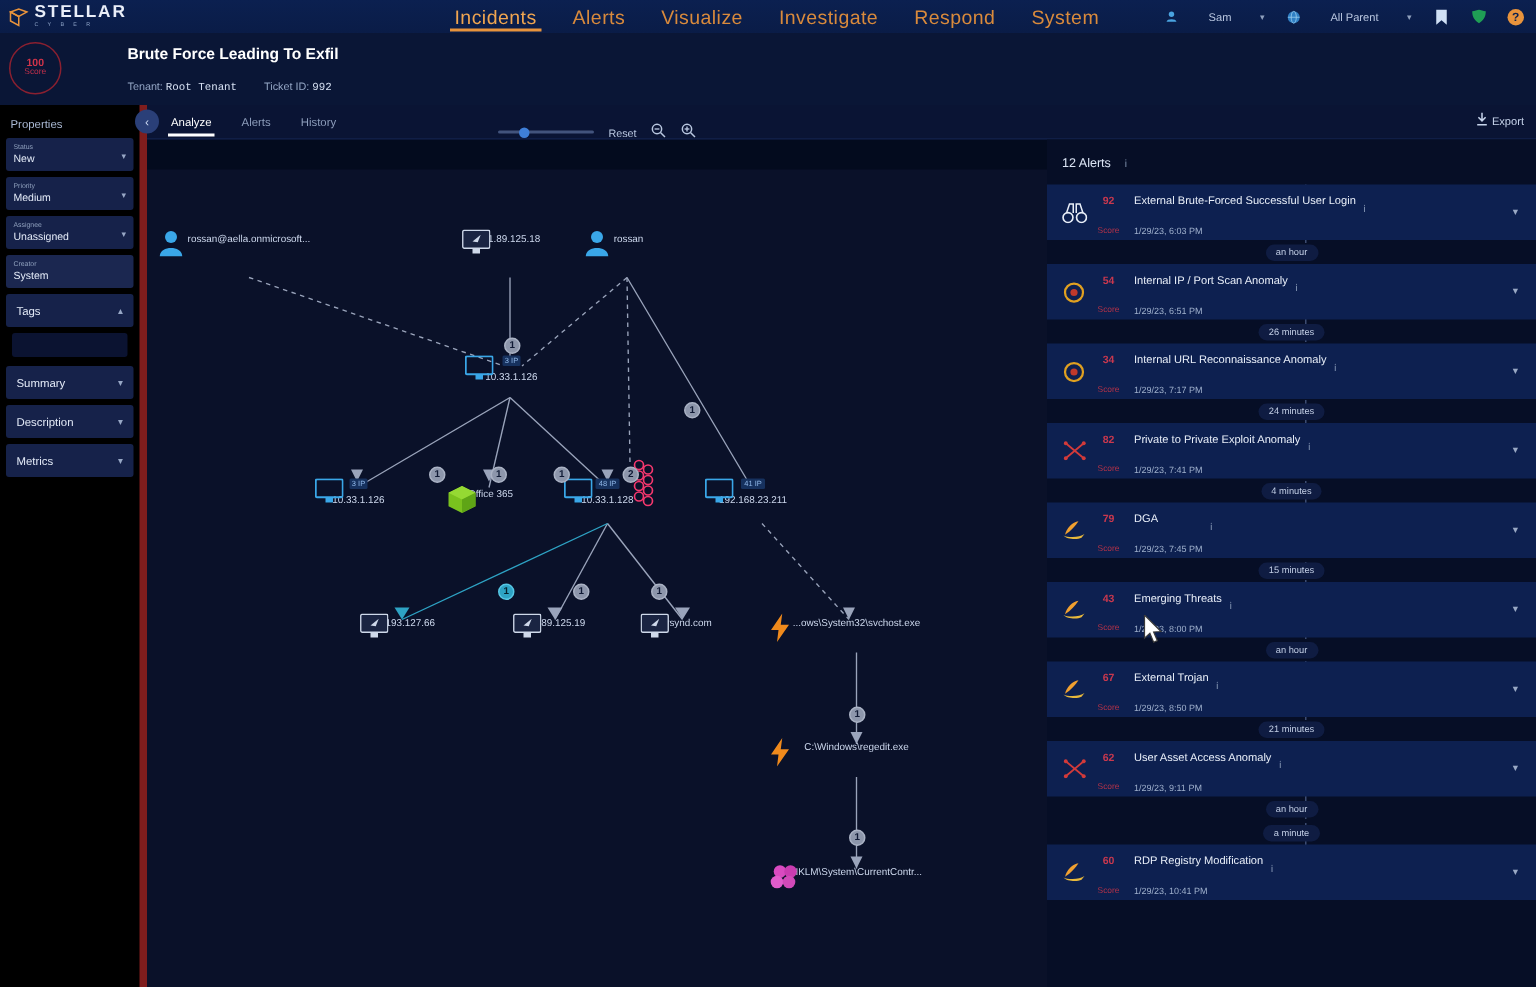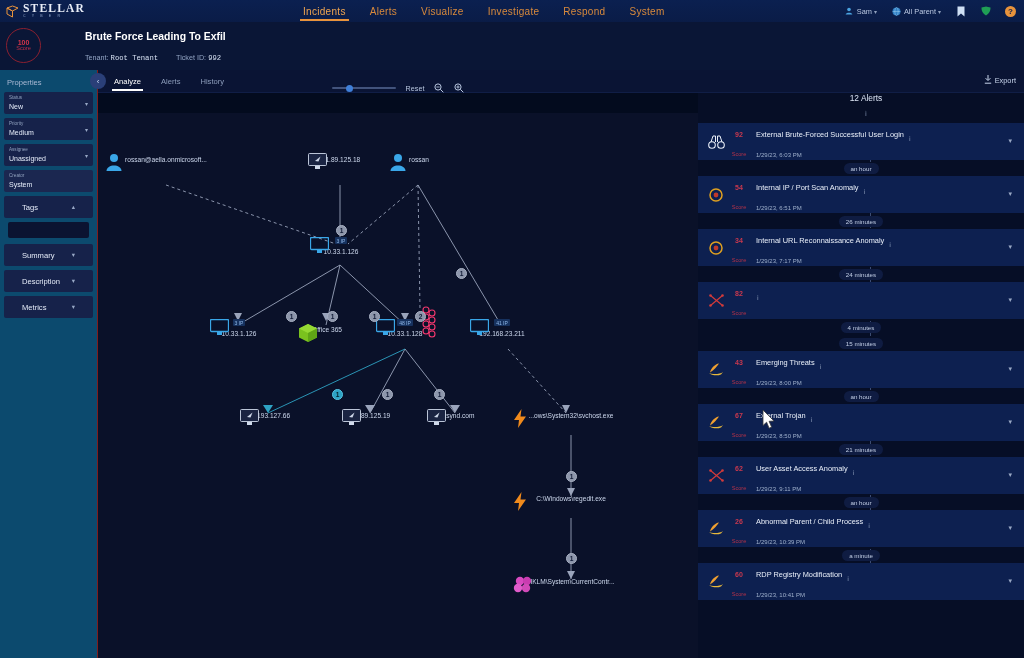--- a/index.html
+++ b/index.html
@@ -15,33 +15,33 @@
   
   .topnav {
     position: absolute; left:0; top:0; width:1024px; height:22px;
     background: linear-gradient(180deg,#0b2050 0%,#0a1c47 100%);
     display:flex; align-items:center;
   }
   .logo-wrap { display:flex; align-items:center; padding-left:6px; width:300px; }
   .logo-mark { width:13px; height:13px; position:relative; margin-right:4px; }
   .logo-mark svg { display:block; }
   .logo-text { display:flex; flex-direction:column; line-height:1; }
-  .logo-main { font-size:11.5px; font-weight:bold; letter-spacing:1.2px; color:#e9eef8;font-family:Liberation Serif, serif; }
+  .logo-main { font-size:11.5px; font-weight:bold; letter-spacing:1.2px; color:#e9eef8; }
   .logo-sub { font-size:3.6px; letter-spacing:2.6px; color:#8fa4c8; margin-top:1px; }
   .nav-items { display:flex; gap:18px; align-items:center; height:22px; }
   .nav-item {
-    font-size:10px; color:#d98a3c; letter-spacing:0.3px; cursor:pointer;
+    font-size:13px; color:#d98a3c; letter-spacing:0.3px; cursor:pointer;
     height:22px; display:flex; align-items:center; position:relative; padding:0 3px;
   }
   .nav-item.active { color:#f0a550; }
   .nav-item.active::after {
     content:''; position:absolute; bottom:1px; left:0; right:0; height:2px; background:#e8933c;
   }
   .nav-right { margin-left:auto; display:flex; align-items:center; gap:14px; padding-right:8px; }
-  .nav-r-item { display:flex; align-items:center; gap:2px; font-size:7.4px; color:#b9c7e0; cursor:pointer; }
+  .nav-r-item { display:flex; align-items:center; gap:19px; font-size:7.4px; color:#b9c7e0; cursor:pointer; }
   .caret { font-size:6px; color:#8fa0bd; }
   .ic-sq { width:11px; height:11px; display:flex; align-items:center; justify-content:center; }
   .help-circle {
     width:11px; height:11px; border-radius:50%; background:#e8933c;
     color:#0b2050; font-size:8px; font-weight:bold; display:flex;
     align-items:center; justify-content:center; cursor:pointer;
   }
 
   
   .header {
@@ -55,35 +55,35 @@
   }
   .score-num { font-size:7px; font-weight:bold; color:#d2344a; }
   .score-lbl { font-size:5.6px; color:#c0304a; }
   .inc-title { position:absolute; left:85px; top:9px; font-size:10.4px; font-weight:bold; color:#fff;text-align:center; }
   .inc-meta { position:absolute; left:85px; top:31px; font-size:7.2px; color:#93a5c4; display:flex; gap:18px; }
   .inc-meta b { color:#d6e0f2; font-weight:normal;font-family:Liberation Mono, monospace; }
 
   
   .sidebar {
     position:absolute; left:0; top:70px; width:98px; bottom:0;
-    background:#0c4a6e; border-right:1px solid #7f1d1d; padding:4px 4px 0 4px;
+    background:#000000; border-right:5px solid #7f1d1d; padding:4px 4px 0 4px;
     overflow:hidden;
   }
   .side-title { font-size:7.6px; color:#aab9d4; padding:4px 3px 5px 3px; }
   .field {
     background:#16224a; border-radius:2px; margin-bottom:4px; padding:4px 5px;
     position:relative; height:22px;
   }
   .field.creator { background:#1b2750; }
   .field-label { font-size:4.6px; color:#8fa0bd; line-height:1; }
   .field-value { font-size:7px; color:#e4ebf8; margin-top:2.5px; line-height:1; }
   .field-caret { position:absolute; right:5px; top:8px; font-size:6px; color:#98a8c6; }
   .section {
     background:#16224a; border-radius:2px; margin-bottom:4px; height:22px;
-    display:flex; align-items:center; justify-content:space-between; padding:0 18px;
+    display:flex; align-items:center; justify-content:space-between; padding:0 7px;
   }
   .section-title { font-size:7.6px; color:#e4ebf8; }
   .section-caret { font-size:6.5px; color:#98a8c6; }
   .tags-box { background:#0b1331; border-radius:2px; height:16px; margin:0 4px 6px 4px; }
 
   
   .tabbar {
     position:absolute; left:98px; top:70px; right:0; height:23px;
     background:#0a1434; border-bottom:1px solid #101e46;
   }
@@ -135,21 +135,21 @@
   }
   .edge-badge.teal { background:#2ea3c4; color:#04222c; border-color:#56c6e3; }
 
   
   .rightpanel {
     position:absolute; right:0; top:93px; width:326px; bottom:0;
     background:#060e26; overflow:hidden;
   }
   .alerts-head {
     height:30px; display:flex; align-items:center; gap:6px; padding-left:10px;
-    font-size:8.4px; color:#dbe4f4;flex-direction:column;
+    font-size:8.4px; color:#dbe4f4;
   }
   .info-dot {
     width:8px; height:8px; display:flex; align-items:center; justify-content:center;
     font-size:7px; color:#7d8eab; cursor:pointer;
   }
   .timeline-wrap { position:relative; }
   .timeline-line {
     position:absolute; left:172px; top:0; bottom:0; width:1px;
     background:repeating-linear-gradient(180deg,#3c4c72 0 3px,transparent 3px 6px);
   }
@@ -645,28 +645,50 @@
               <circle cx="1.5" cy="1.5" r="1.3" fill="#d23a3a"></circle>
               <circle cx="13.5" cy="1.5" r="1.3" fill="#d23a3a"></circle>
               <circle cx="1.5" cy="11.5" r="1.3" fill="#d23a3a"></circle>
               <circle cx="13.5" cy="11.5" r="1.3" fill="#d23a3a"></circle>
             </svg>
         </span>
         <span class="alert-score">
           <span class="alert-score-num">82</span><br>
           <span class="alert-score-lbl">Score</span>
         </span>
+        <span class="alert-text">
+          <span class="alert-name">Private to Private Exploit Anomaly</span><br>
+          <span class="alert-time">1/29/23, 7:41 PM</span>
+        </span>
         <span class="alert-info">ℹ</span>
         <span class="alert-chevron">▾</span>
       </div>
 
       <div class="gap-row">
           <span class="gap-pill">4 minutes</span>
         </div>
 
+      <div class="alert-row">
+        <span class="alert-icon">
+          <svg width="16" height="13" viewBox="0 0 16 13">
+              <path d="M1 10 C4 11.5 12 11.5 15 9 L13 11.5 C10 13 3 12.5 1 10 Z" fill="#e8b93c"></path>
+              <path d="M2 9.5 C3 5 7 1 11 0.5 C9 3.5 6 7 2 9.5 Z" fill="#f0a030"></path>
+            </svg>
+        </span>
+        <span class="alert-score">
+          <span class="alert-score-num">79</span><br>
+          <span class="alert-score-lbl">Score</span>
+        </span>
+        <span class="alert-text">
+          <span class="alert-name">DGA</span><br>
+          <span class="alert-time">1/29/23, 7:45 PM</span>
+        </span>
+        <span class="alert-info">ℹ</span>
+        <span class="alert-chevron">▾</span>
+      </div>
 
       <div class="gap-row">
           <span class="gap-pill">15 minutes</span>
         </div>
 
       <div class="alert-row">
         <span class="alert-icon">
           <svg width="16" height="13" viewBox="0 0 16 13">
               <path d="M1 10 C4 11.5 12 11.5 15 9 L13 11.5 C10 13 3 12.5 1 10 Z" fill="#e8b93c"></path>
               <path d="M2 9.5 C3 5 7 1 11 0.5 C9 3.5 6 7 2 9.5 Z" fill="#f0a030"></path>
@@ -730,38 +752,20 @@
           <span class="alert-time">1/29/23, 9:11 PM</span>
         </span>
         <span class="alert-info">ℹ</span>
         <span class="alert-chevron">▾</span>
       </div>
 
       <div class="gap-row">
           <span class="gap-pill">an hour</span>
         </div>
 
-      <div class="alert-row">
-        <span class="alert-icon">
-          <svg width="16" height="13" viewBox="0 0 16 13">
-              <path d="M1 10 C4 11.5 12 11.5 15 9 L13 11.5 C10 13 3 12.5 1 10 Z" fill="#e8b93c"></path>
-              <path d="M2 9.5 C3 5 7 1 11 0.5 C9 3.5 6 7 2 9.5 Z" fill="#f0a030"></path>
-            </svg>
-        </span>
-        <span class="alert-score">
-          <span class="alert-score-num">26</span><br>
-          <span class="alert-score-lbl">Score</span>
-        </span>
-        <span class="alert-text">
-          <span class="alert-name">Abnormal Parent / Child Process</span><br>
-          <span class="alert-time">1/29/23, 10:39 PM</span>
-        </span>
-        <span class="alert-info">ℹ</span>
-        <span class="alert-chevron">▾</span>
-      </div>
 
       <div class="gap-row">
           <span class="gap-pill">a minute</span>
         </div>
 
       <div class="alert-row">
         <span class="alert-icon">
           <svg width="16" height="13" viewBox="0 0 16 13">
               <path d="M1 10 C4 11.5 12 11.5 15 9 L13 11.5 C10 13 3 12.5 1 10 Z" fill="#e8b93c"></path>
               <path d="M2 9.5 C3 5 7 1 11 0.5 C9 3.5 6 7 2 9.5 Z" fill="#f0a030"></path>

